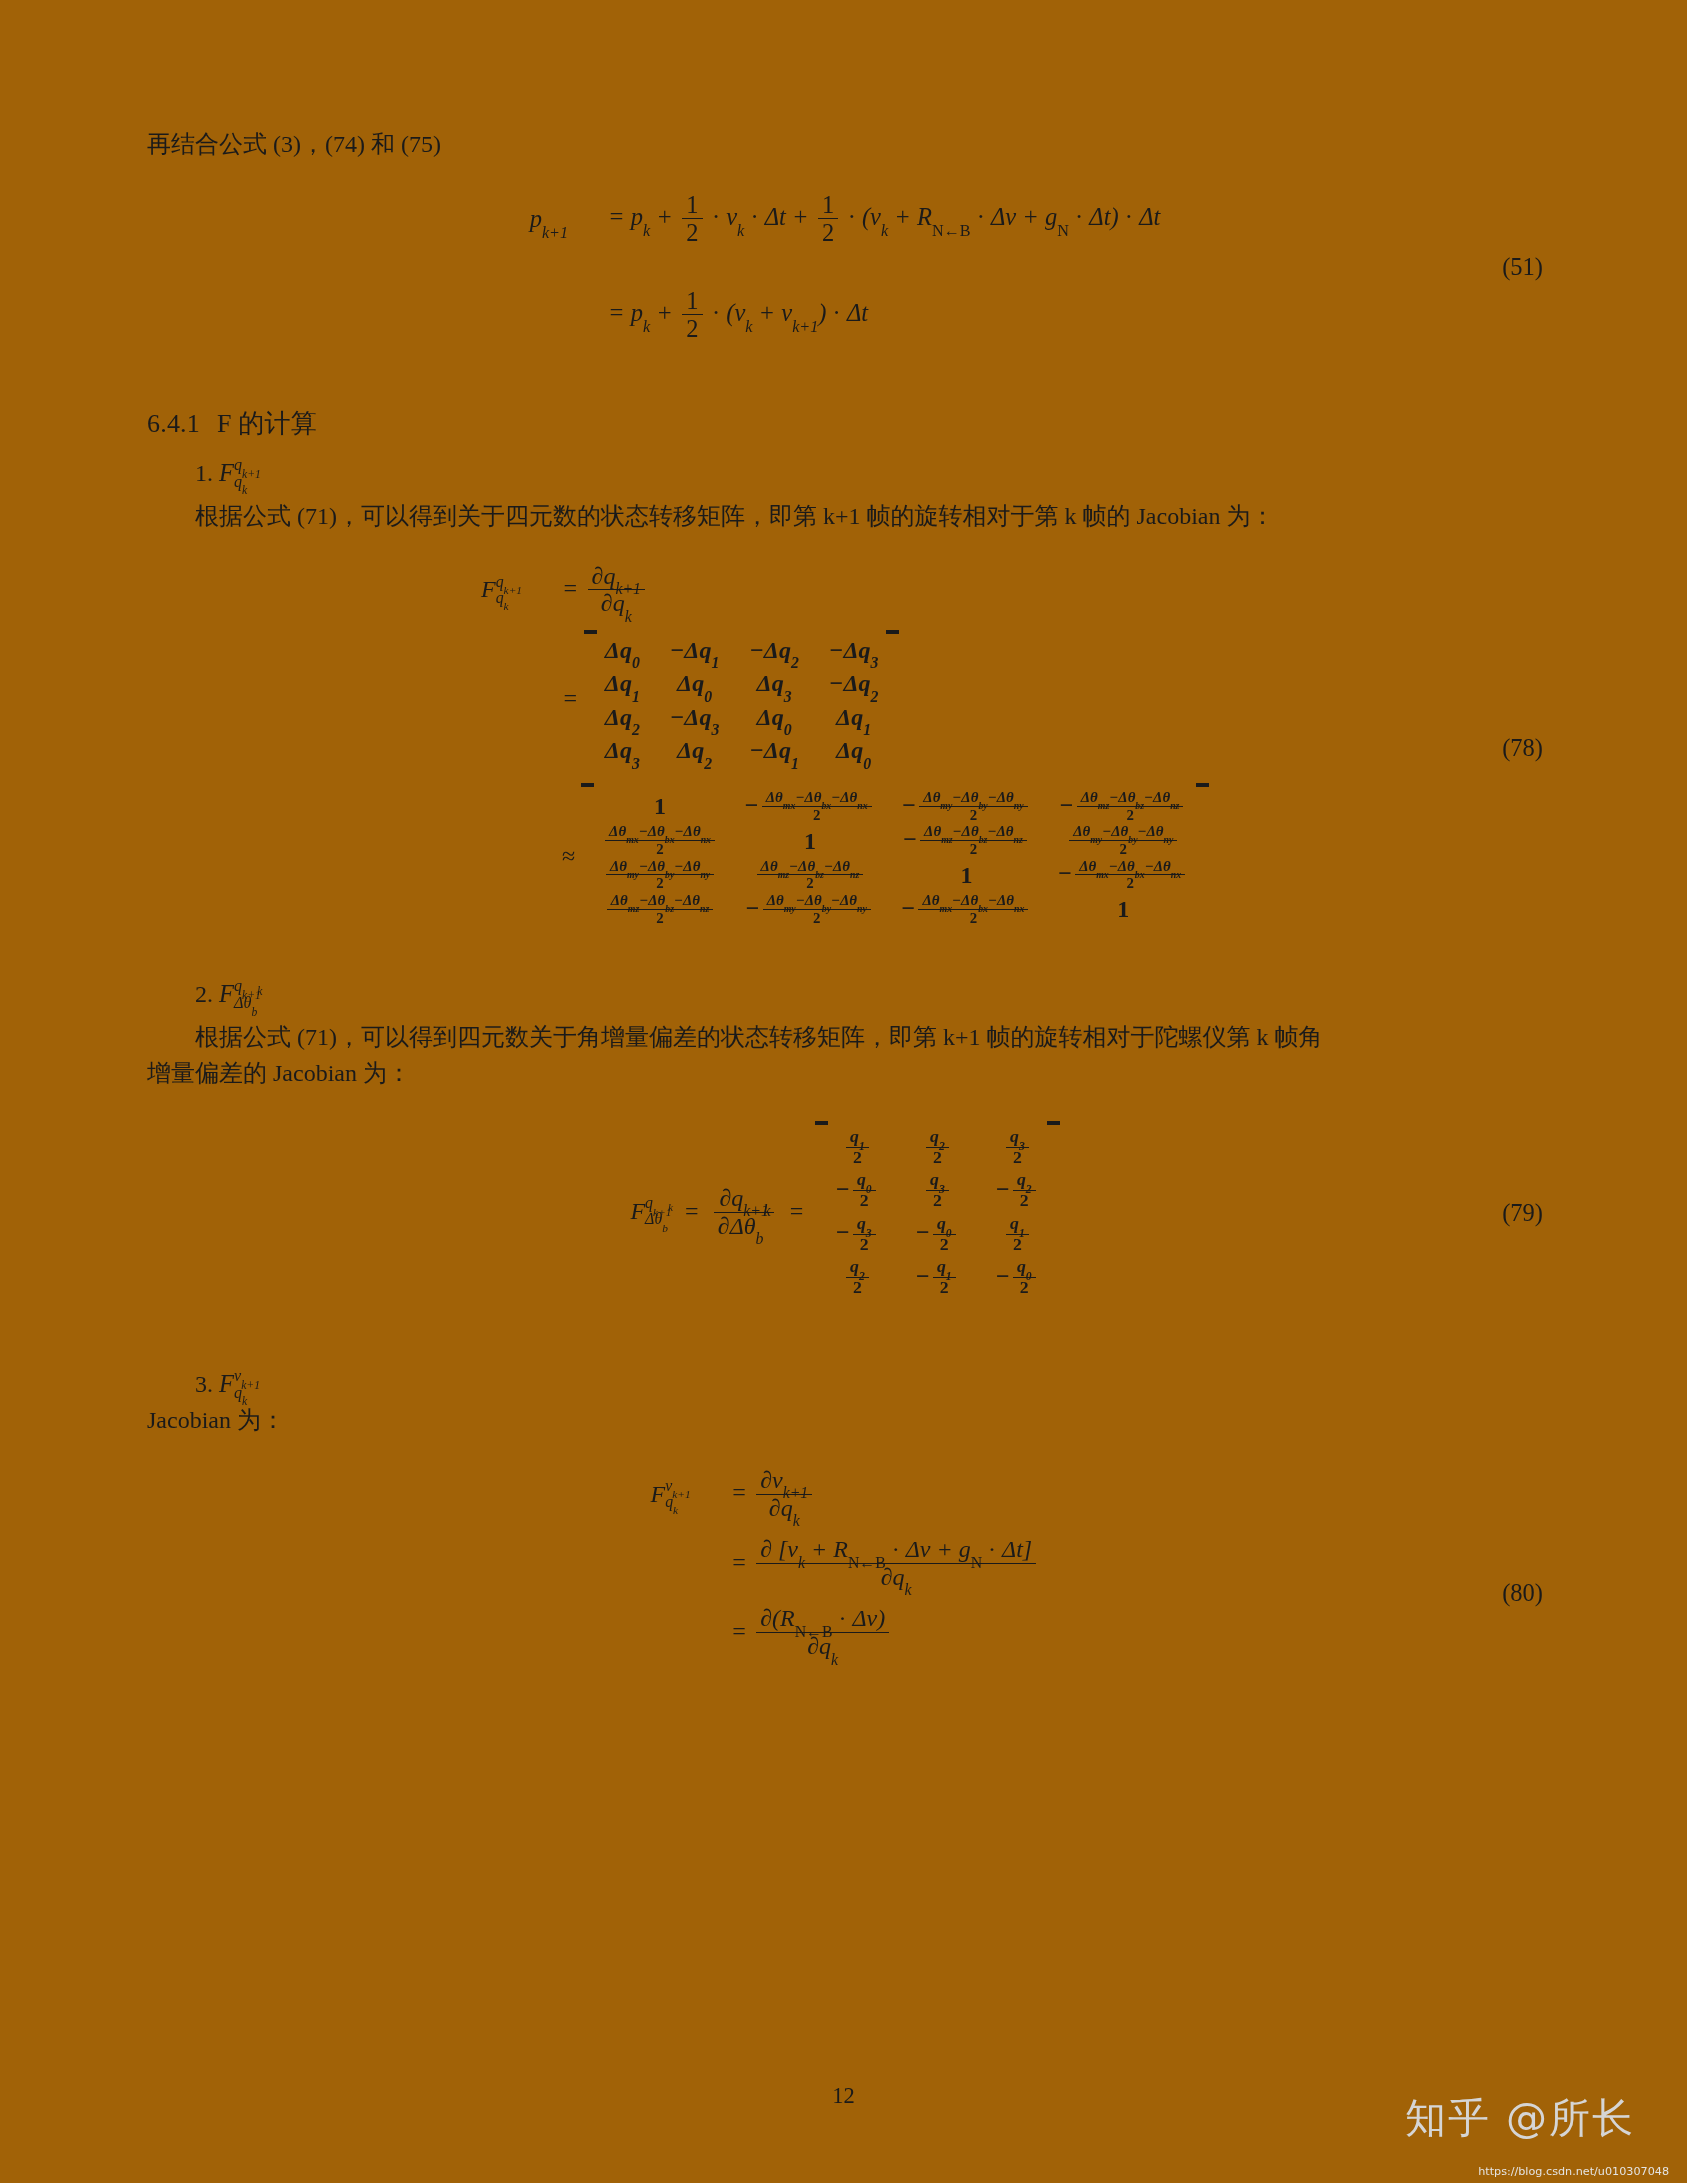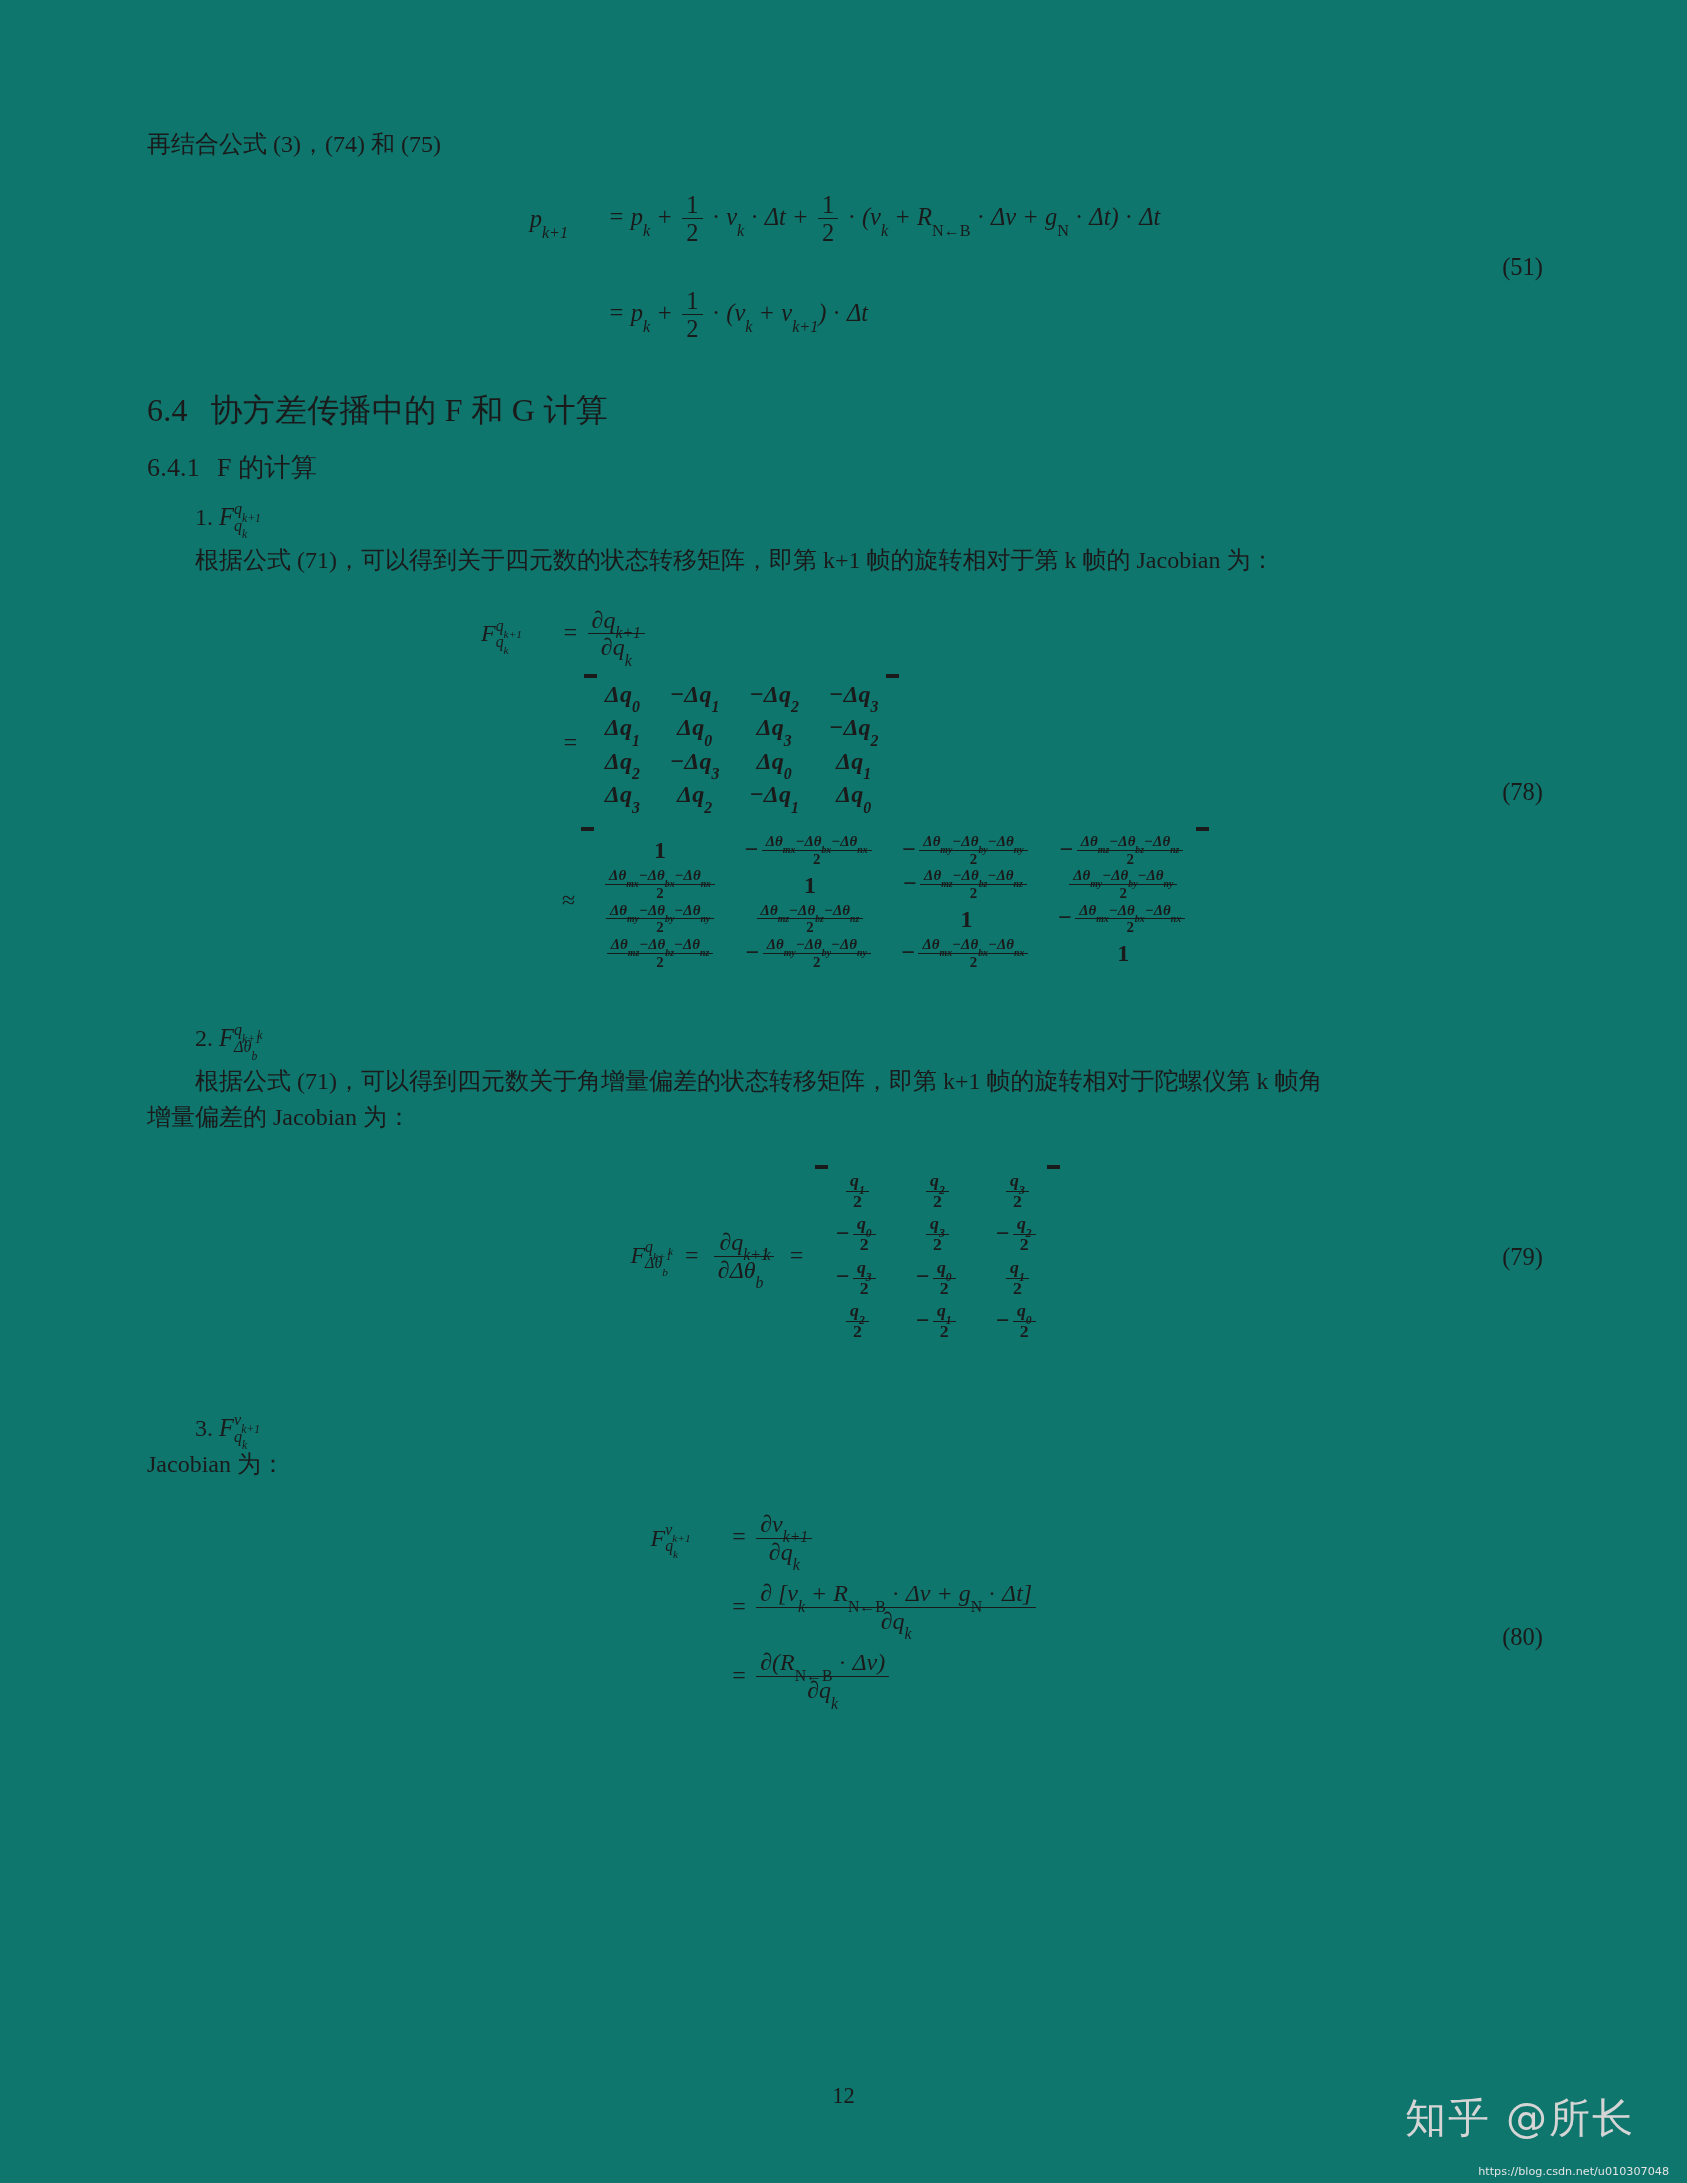--- a/index.html
+++ b/index.html
@@ -13,21 +13,21 @@
     position: relative;
     font-family: "Liberation Serif", "DejaVu Serif", serif;
     color: #1a1a1a;
     overflow: hidden;
   }
   .page {
     position: absolute;
     left: 0; top: 0;
     width: 1687px;
     height: 2183px;
-    background: #0f766e;
+    background: #a16207;
   }
   .content {
     position: absolute;
     left: 147px;
     top: 126px;
     width: 1396px;
   }
 
   
   .para {
@@ -214,23 +214,20 @@
             <span class="frac"><span class="n num">1</span><span class="d num">2</span></span>
             <span class="up">·</span> (v<sub>k</sub> + v<sub>k+1</sub>) <span class="up">·</span> Δt
           </span>
         </span>
       </div>
       <span class="eqtag">(51)</span>
     </div>
 
     <div class="spacer-l"></div>
 
-    <h2 class="sec">
-      <span class="sec-num">6.4</span><span>协方差传播中的 F 和 G 计算</span>
-    </h2>
 
     <div class="spacer-s"></div>
 
     <h3 class="subsec">
       <span class="subsec-num">6.4.1</span><span>F 的计算</span>
     </h3>
 
     <div class="spacer-s"></div>
 
     <div class="lead-in math" style="font-style:normal; font-size:24px;">

